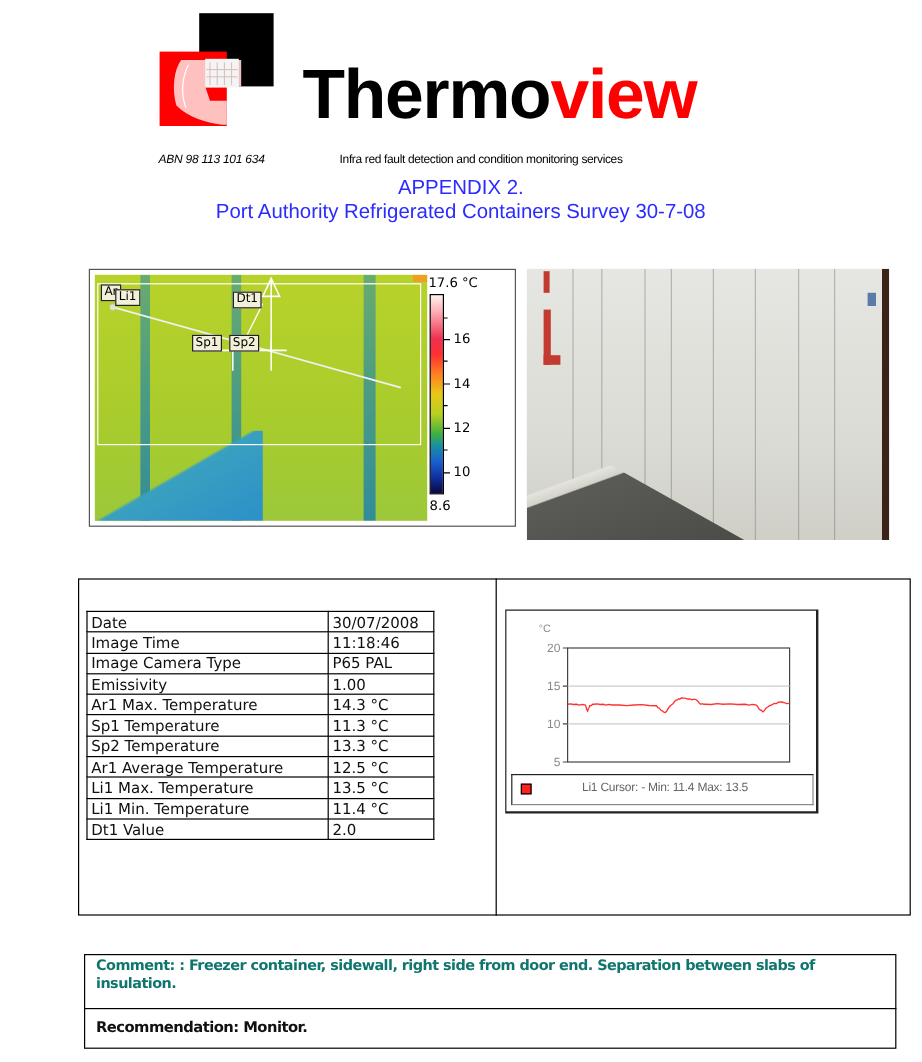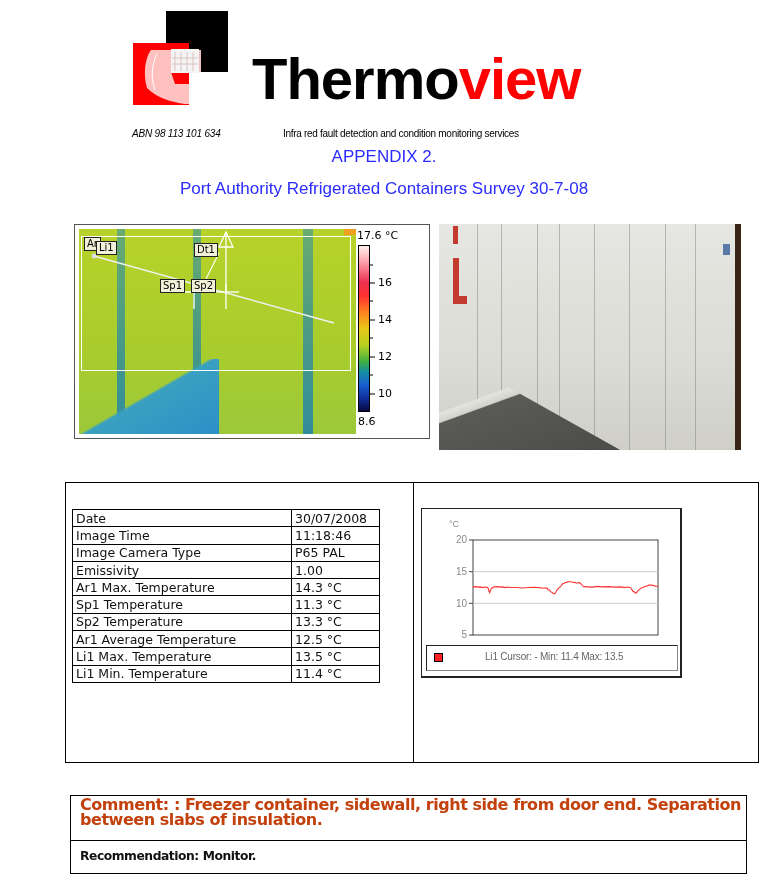--- a/index.html
+++ b/index.html
@@ -19,21 +19,21 @@
   }
   .brand .b1 { color: #000; }
   .brand .b2 { color: #ff0000; }
   .abn { left: 132px; top: 128px; font-family: "Liberation Sans", sans-serif; font-size: 10px; letter-spacing: -0.2px; font-style: italic; }
   .tagline { left: 283px; top: 128px; font-family: "Liberation Sans", sans-serif; font-size: 10px; letter-spacing: -0.3px; }
   .appx-title, .appx-sub {
     left: 0; width: 768px; text-align: center; color: #2b2bff;
     font-family: "Liberation Sans", sans-serif;
   }
   .appx-title { top: 147px; font-size: 17px; }
-  .appx-sub { top: 167px; font-size: 17px; margin-top: 12px; }
+  .appx-sub { top: 167px; font-size: 17px; }
 
   
   .ir-frame { left: 74px; top: 224px; width: 356px; height: 215px; border: 1px solid #555; background: #fff; }
   .ir-img {
     left: 79px; top: 229px; width: 277px; height: 205px; overflow: hidden;
     background: linear-gradient(180deg, #b8d22a 0%, #a8cc2c 60%, #9cc83a 100%);
   }
   .ir-stripe { position: absolute; top: 0; width: 8px; height: 100%;
     background: linear-gradient(180deg, rgba(40,140,170,0.55), rgba(30,130,170,0.85)); }
   .ir-floor { position: absolute; left: 0; bottom: 0; width: 140px; height: 75px;
@@ -57,35 +57,35 @@
   .photo-edge { position: absolute; right: 0; top: 0; width: 6px; height: 100%; background: #3a2418; }
   .photo-red { position: absolute; background: #c23a30; }
 
   
   .section-box { left: 65px; top: 482px; width: 694px; height: 281px; border: 1px solid #000; }
   .section-divider { left: 413px; top: 482px; width: 1px; height: 281px; background: #000; }
 
   table.data { position: absolute; left: 72px; top: 509px; border-collapse: collapse;
     font-family: "DejaVu Sans", sans-serif; font-size: 12.5px; line-height: 15px; }
   table.data td { border: 1px solid #000; padding: 0 3px; height: 17.3px; white-space: nowrap; color: #111; }
-  table.data td.k { width: 219px; }
+  table.data td.k { width: 201px; }
   table.data td.v { width: 88px; }
 
   
   .chart-frame { left: 421px; top: 508px; width: 261px; height: 170px; border: 1px solid #222; border-right-width: 2px; border-bottom-width: 2px; background: #fff; }
   .chart-svg { left: 421px; top: 508px; }
   .legend-box { left: 426px; top: 645px; width: 252px; height: 26px; border: 1px solid #222; border-bottom-color: #888; border-right-color:#888; }
   .legend-swatch { left: 434px; top: 653px; width: 9px; height: 9px; background: #ff2020; border: 1px solid #000; }
   .legend-text { left: 446px; top: 651px; font-family: "Liberation Sans", sans-serif; font-size: 10px; color: #666; letter-spacing: -0.2px; padding-left: 39px; }
 
   
   .comment-box { left: 70px; top: 795px; width: 677px; height: 79px; border: 1px solid #000; }
   .comment-divider { left: 70px; top: 840px; width: 677px; height: 1px; background: #000; }
   .comment-text { left: 80px; top: 797px; width: 666px; font-family: "DejaVu Sans", sans-serif; font-weight: bold;
-    font-size: 16px; line-height: 15px; letter-spacing: -0.45px; color: #c2410c; }
+    font-size: 12px; line-height: 15px; letter-spacing: -0.45px; color: #0f766e; }
   .rec-text { left: 80px; top: 849px; font-family: "DejaVu Sans", sans-serif; font-weight: bold;
     font-size: 12.3px; letter-spacing: -0.45px; color: #111; }
 </style>
 </head>
 <body>
 
 <div class="abs logo-black"></div>
 <div class="abs logo-red"></div>
 <svg class="abs logo-overlay" width="60" height="62" viewBox="0 0 60 62">
   <path d="M8 6 C 2 14, 0 30, 4 44 C 14 54, 28 58, 42 60 L 46 60 L 46 40 L 32 40 L 28 28 L 58 28 L 58 6 Z" fill="#ffd0d0" opacity="0.92"></path>
@@ -207,20 +207,24 @@
         <td class="v">12.5 °C</td>
       </tr>
   <tr>
         <td class="k">Li1 Max. Temperature</td>
         <td class="v">13.5 °C</td>
       </tr>
   <tr>
         <td class="k">Li1 Min. Temperature</td>
         <td class="v">11.4 °C</td>
       </tr>
+  <tr>
+        <td class="k">Dt1 Value</td>
+        <td class="v">2.0</td>
+      </tr>
 </tbody>
   </table>
 
 <div class="abs chart-frame"></div>
 <svg class="abs chart-svg" width="261" height="140" id="chart-svg">
   <text x="28" y="19" font-size="9" fill="#888" font-family="Liberation Sans, sans-serif">°C</text>
   <rect x="52" y="32" width="185" height="95" fill="#fff" stroke="#444" stroke-width="1"></rect>
   <line x1="52" y1="63.7" x2="237" y2="63.7" stroke="#ccc" stroke-width="1"></line>
   <line x1="52" y1="95.3" x2="237" y2="95.3" stroke="#ccc" stroke-width="1"></line>
   <g stroke="#444" stroke-width="1">

